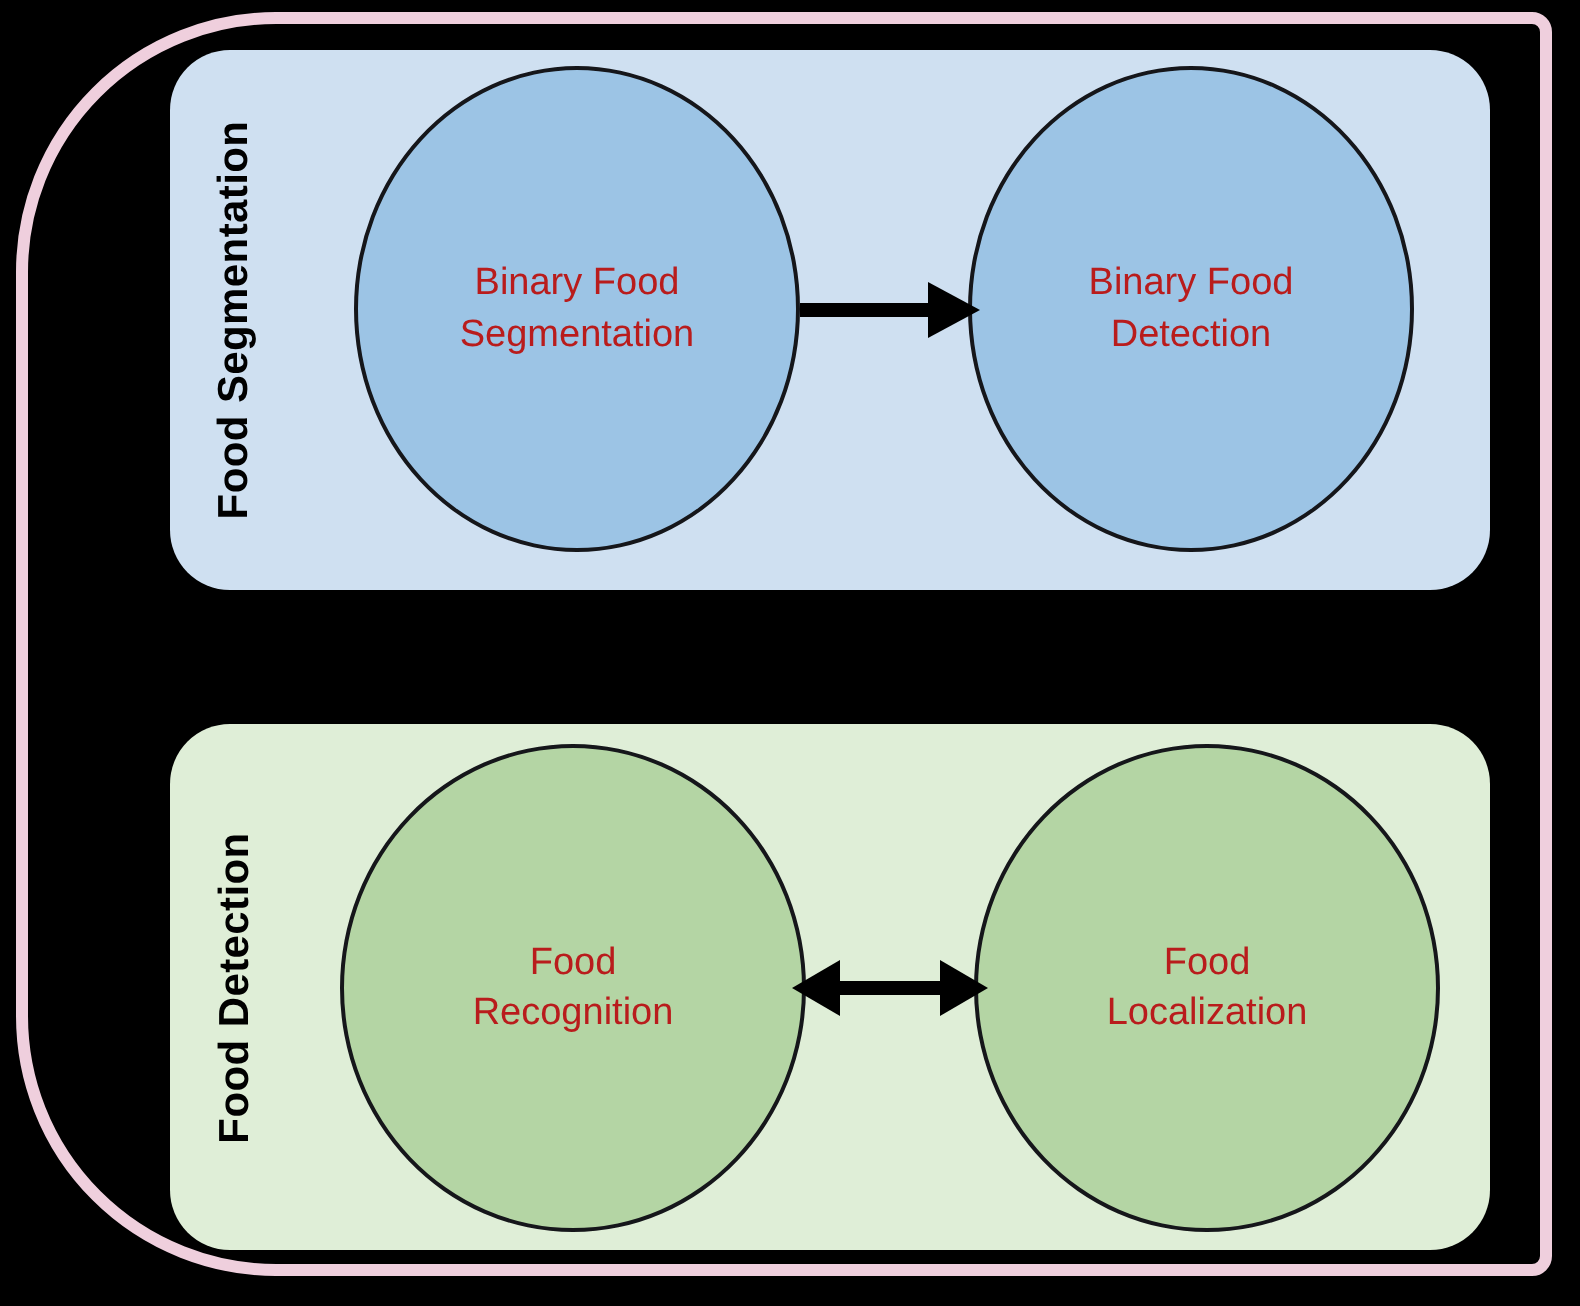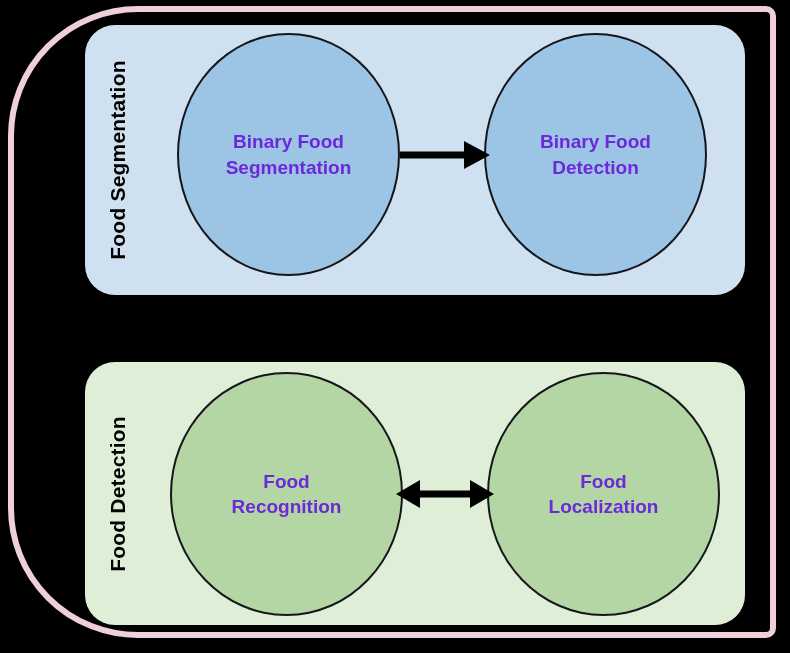--- a/index.html
+++ b/index.html
@@ -88,22 +88,22 @@
     border-radius: 50%;
     border: 2px solid #15161a;
     box-sizing: border-box;
     display: flex;
     align-items: center;
     justify-content: center;
     text-align: center;
   }
   .node-circle .node-label {
     font-size: 19px;
-    font-weight: bold;
-    color: #6d28d9;
+    font-weight: normal;
+    color: #b91c1c;
     line-height: 1.32;
     white-space: pre-line;
     padding: 0 10px;
   }
   .node-circle.blue { background: #9cc4e5; }
   .node-circle.green { background: #b4d5a4; }
 
   .circle-seg {
     left: 177px;
     top: 33px;

